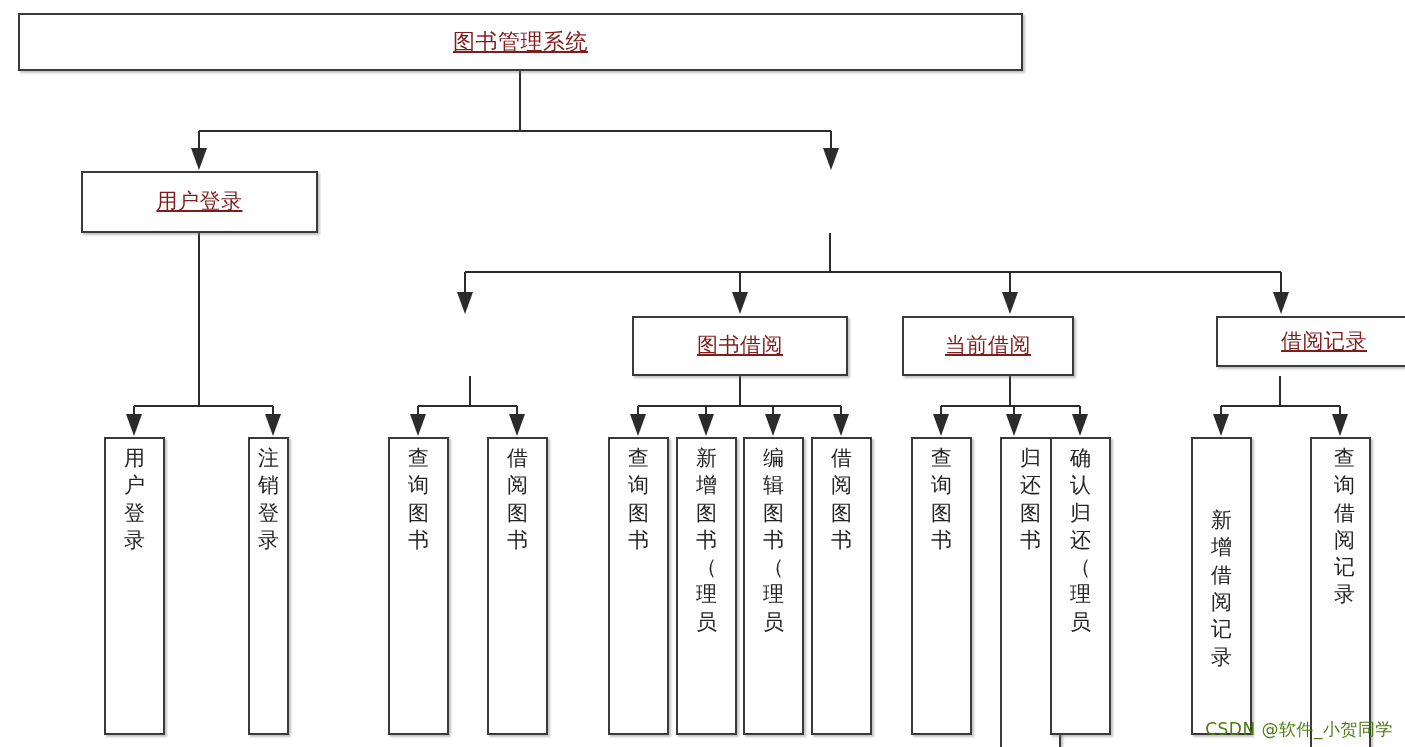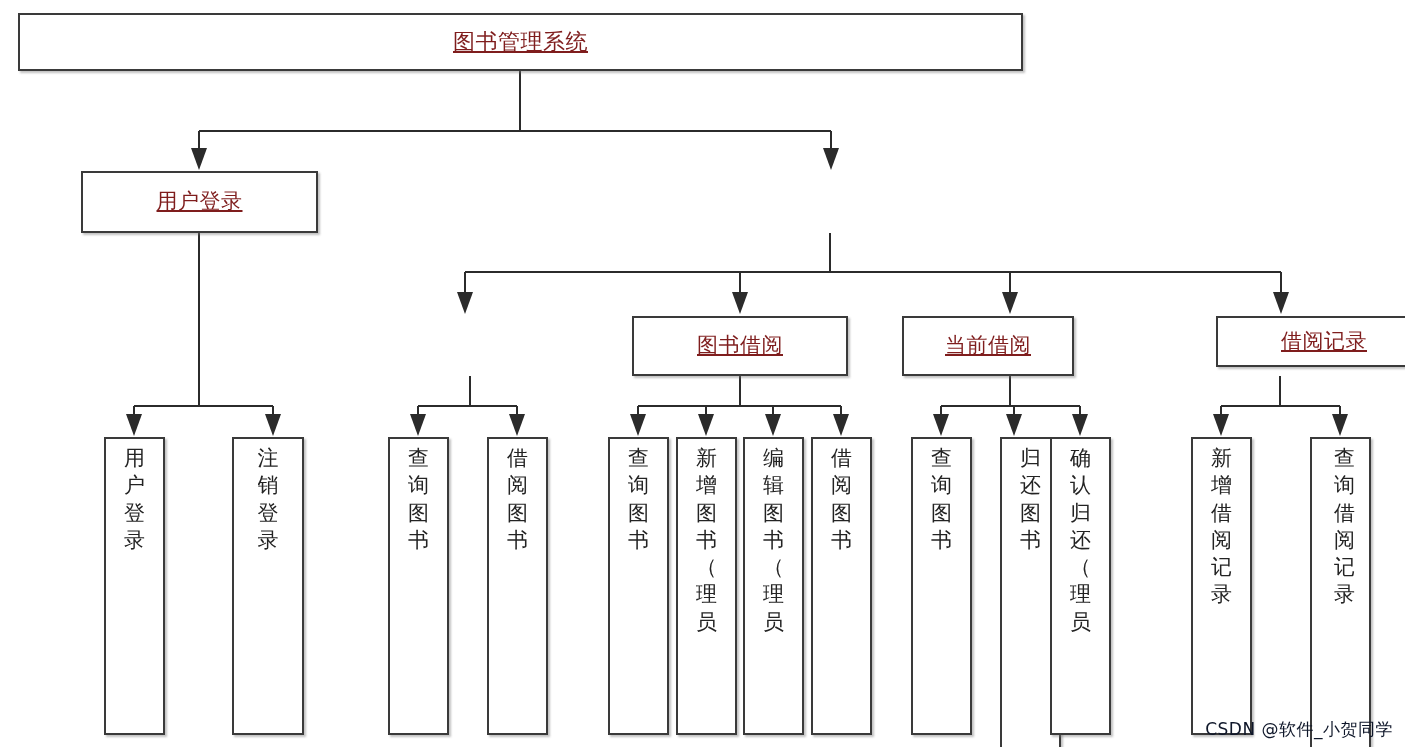--- a/index.html
+++ b/index.html
@@ -67,21 +67,21 @@
     stroke: #2b2b2b;
     stroke-width: 2;
     fill: none;
   }
   svg.connectors polygon { fill: #2b2b2b; }
   .watermark {
     position: absolute;
     right: 12px;
     bottom: 6px;
     font-size: 17px;
-    color: #0f172a;
+    color: #4d7c0f;
     letter-spacing: 0.5px;
     white-space: nowrap;
     user-select: none;
   }
 </style>
 </head>
 <body>
 
 <div id="diagram-root">
 
@@ -162,21 +162,21 @@
   <div class="node-box" style="left:902px; top:316px; width:172px; height:60px;">
     <span class="node-label-h">当前借阅</span>
   </div>
   <div class="node-box" style="left:1216px; top:316px; width:216px; height:51px;">
     <span class="node-label-h">借阅记录</span>
   </div>
 
   <div class="node-box leaf" style="left:104px; top:437px; width:61px; height:298px;">
     <span class="node-label-v">用户登录</span>
   </div>
-  <div class="node-box leaf" style="left:232px; top:437px; width:72px; height:298px;">
+  <div class="node-box leaf" style="left:248px; top:437px; width:41px; height:298px;">
     <span class="node-label-v">注销登录</span>
   </div>
   <div class="node-box leaf" style="left:388px; top:437px; width:61px; height:298px;">
     <span class="node-label-v">查询图书</span>
   </div>
   <div class="node-box leaf" style="left:487px; top:437px; width:61px; height:298px;">
     <span class="node-label-v">借阅图书</span>
   </div>
   <div class="node-box leaf" style="left:608px; top:437px; width:61px; height:298px;">
     <span class="node-label-v">查询图书</span>
@@ -192,21 +192,21 @@
   </div>
   <div class="node-box leaf" style="left:911px; top:437px; width:61px; height:298px;">
     <span class="node-label-v">查询图书</span>
   </div>
   <div class="node-box leaf" style="left:1000px; top:437px; width:61px; height:326px;">
     <span class="node-label-v">归还图书</span>
   </div>
   <div class="node-box leaf" style="left:1050px; top:437px; width:61px; height:298px;">
     <span class="node-label-v">确认归还（管理员）</span>
   </div>
-  <div class="node-box leaf" style="left:1191px; top:437px; width:61px; height:298px;">
+  <div class="node-box leaf" style="left:1191px; top:437px; width:61px; height:298px;align-items:center;">
     <span class="node-label-v">新增借阅记录</span>
   </div>
   <div class="node-box leaf" style="left:1310px; top:437px; width:61px; height:320px;padding-left:8px;">
     <span class="node-label-v">查询借阅记录</span>
   </div>
 
   <div class="watermark">CSDN @软件_小贺同学</div>
 </div>
 
 </body></html>

